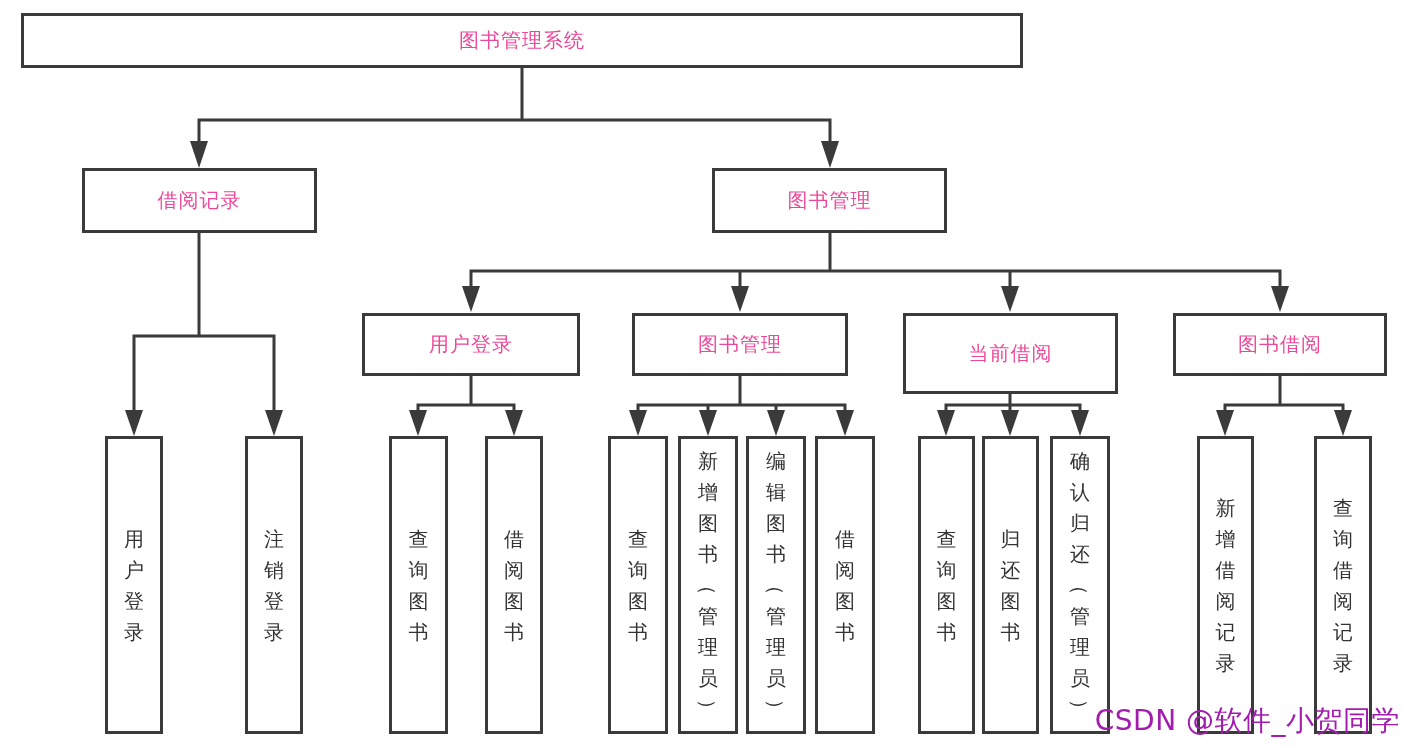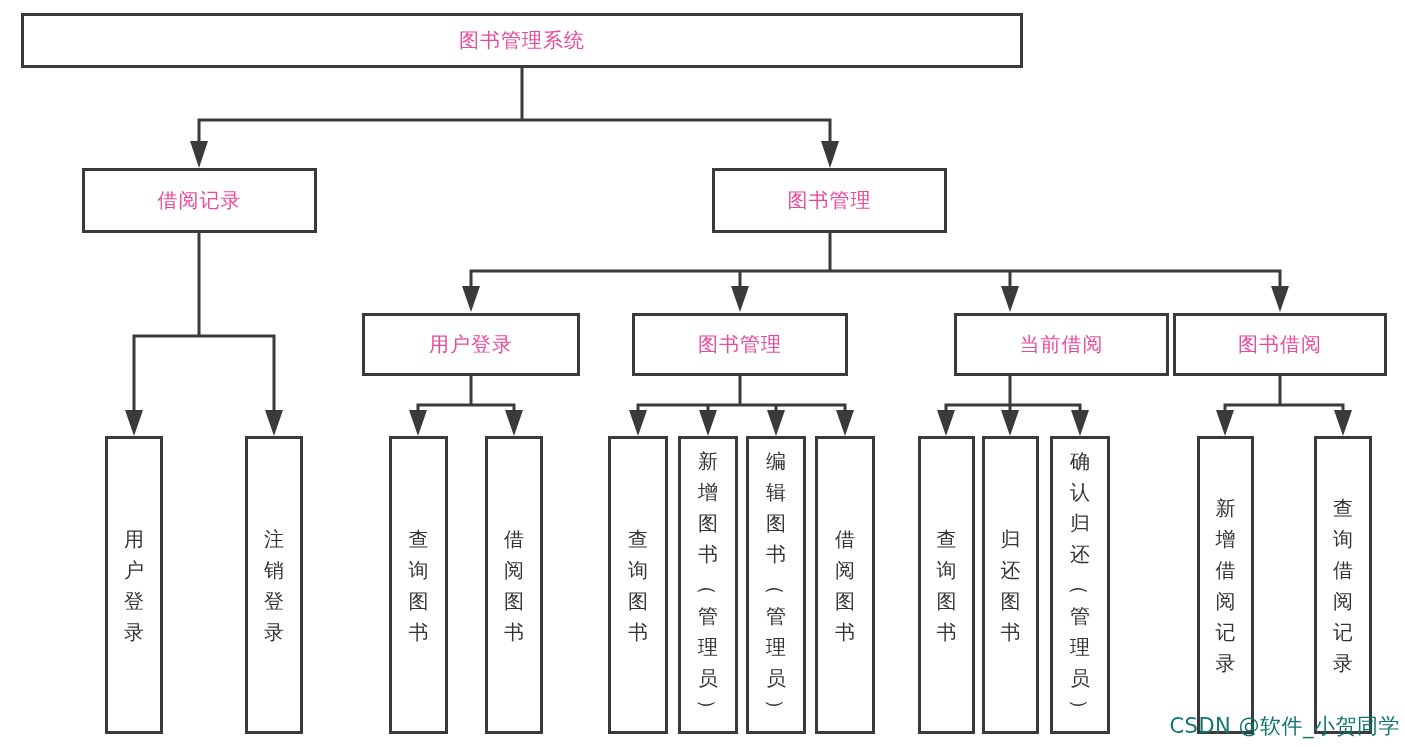--- a/index.html
+++ b/index.html
@@ -42,22 +42,22 @@
     font-size: 20px;
     line-height: 1;
     color: #333333;
   }
   .vlbl span { display: block; }
   .vlbl .rot { transform: rotate(90deg); }
   .watermark {
     position: absolute;
     right: 5px;
     bottom: 7px;
-    font-size: 21px;
-    color: #0f766e;
+    font-size: 28px;
+    color: #a21caf;
     z-index: 5;
     letter-spacing: 0.5px;
     white-space: nowrap;
   }
 </style>
 </head>
 <body>
 
 <div id="canvas">
 
@@ -121,21 +121,21 @@
   <div class="node" style="left:712px; top:168px; width:235px; height:65px">
     <span class="lbl">图书管理</span>
   </div>
 
   <div class="node" style="left:362px; top:313px; width:218px; height:63px">
     <span class="lbl">用户登录</span>
   </div>
   <div class="node" style="left:632px; top:313px; width:216px; height:63px">
     <span class="lbl">图书管理</span>
   </div>
-  <div class="node" style="left:954px; top:313px; width:215px; height:63px">
+  <div class="node" style="left:903px; top:313px; width:215px; height:81px">
     <span class="lbl">当前借阅</span>
   </div>
   <div class="node" style="left:1173px; top:313px; width:214px; height:63px">
     <span class="lbl">图书借阅</span>
   </div>
 
   <div class="node" style="left:105px; top:436px; width:58px; height:298px">
     <span class="vlbl">
         <span>用</span>
         <span>户</span>

